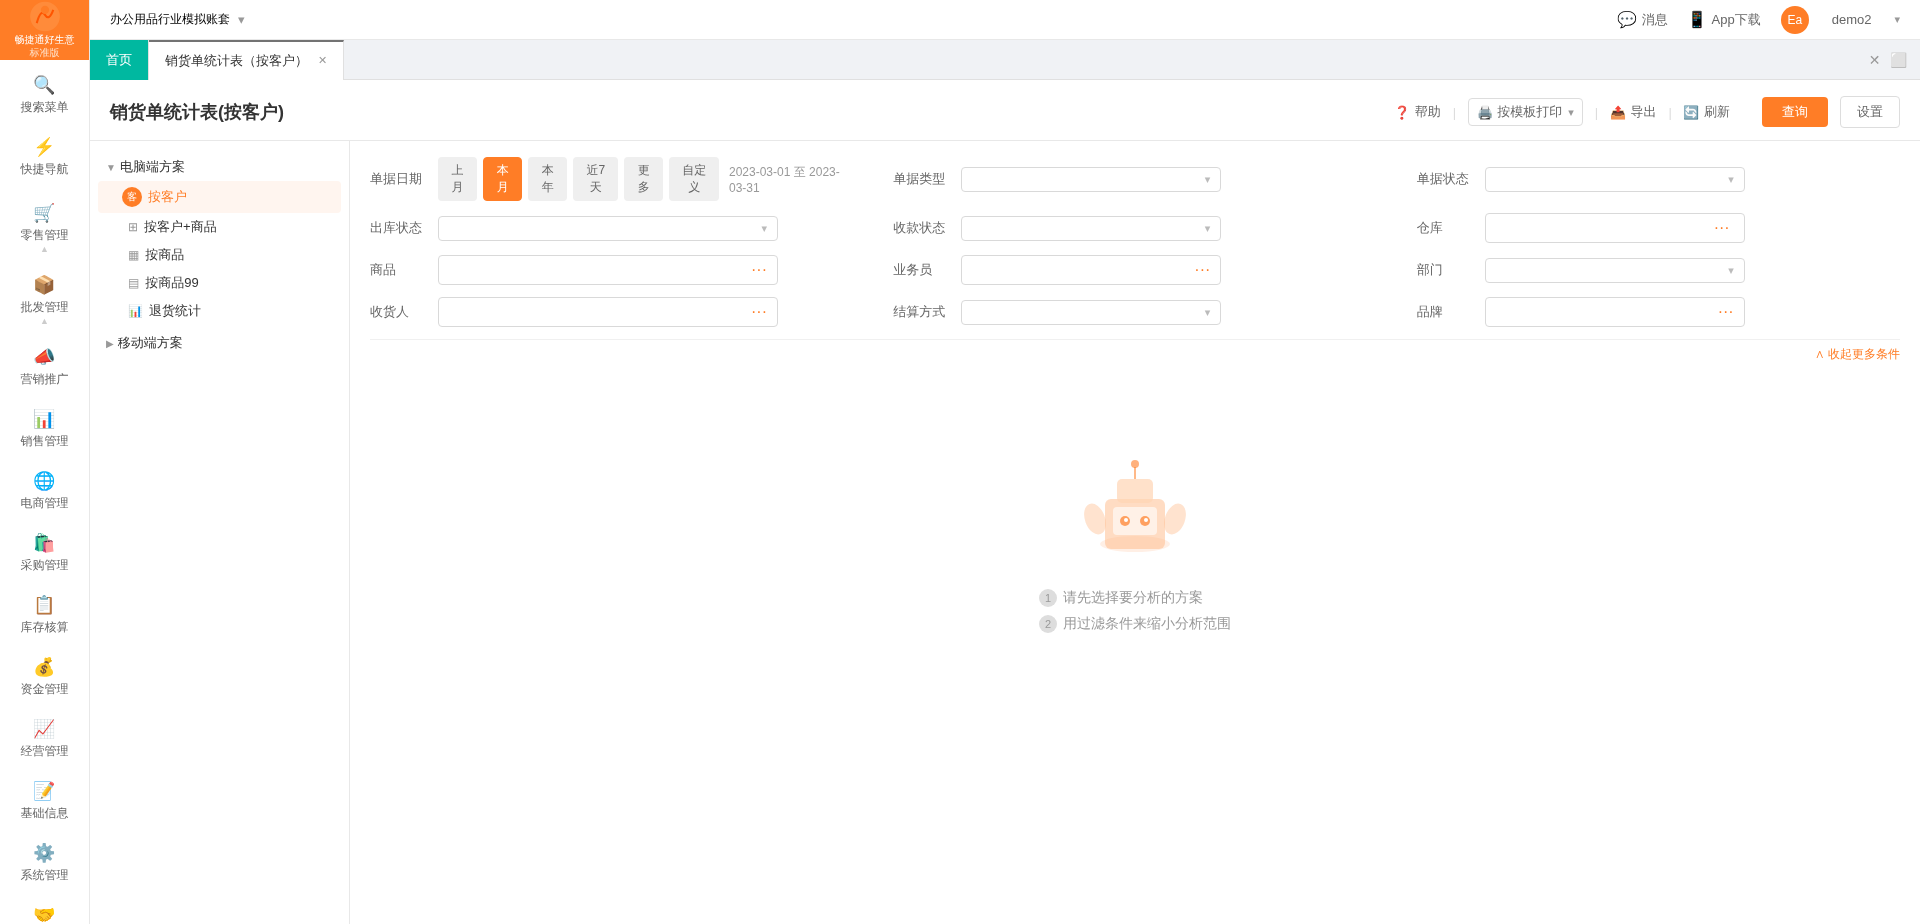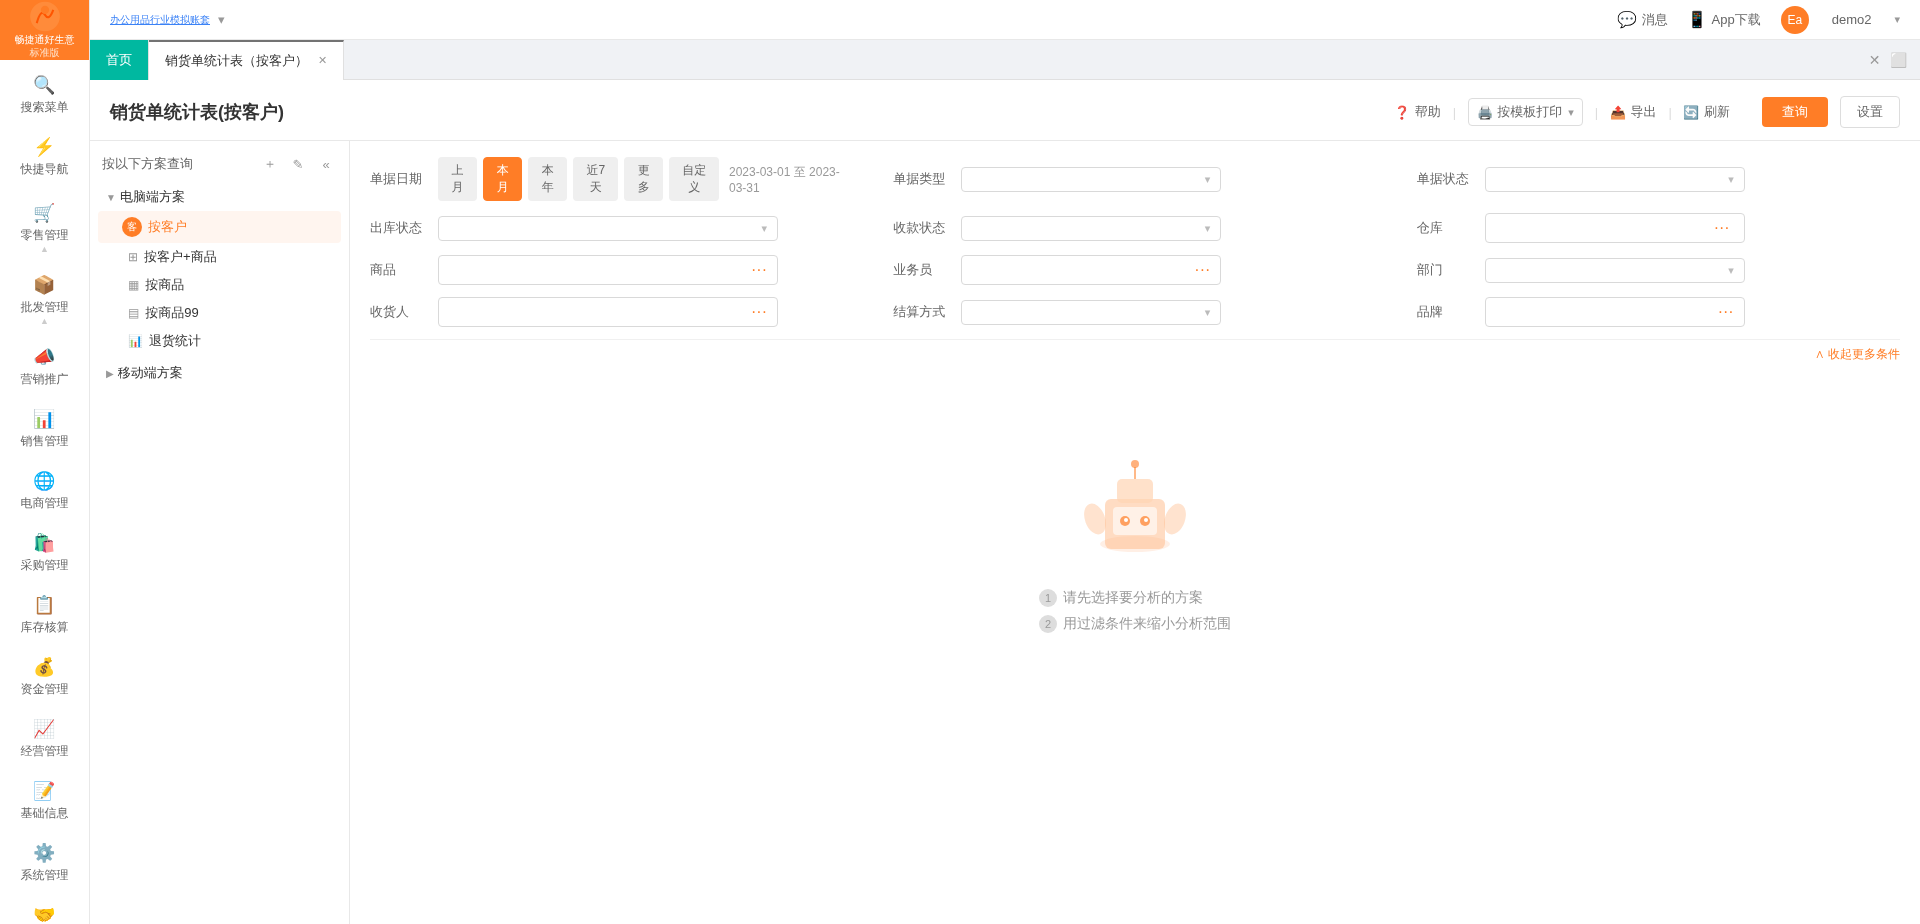--- a/index.html
+++ b/index.html
@@ -169,21 +169,21 @@
     <span class="sidebar-item-icon">🤝</span>
 
   </div>
 
 </div>
 
 <div class="main-area">
 
   <div class="top-bar">
     <div class="top-bar-left">
-      <span style="color:#3b82f6; font-size:10px;text-decoration:underline;">办公用品行业模拟账套</span>
+      <span style="color:#000000; font-size:12px;">办公用品行业模拟账套</span>
       <span style="color:#999; cursor:pointer;">▾</span>
     </div>
     <div class="top-bar-right">
       <div class="top-bar-right-item">
         <span style="font-size:16px;">💬</span>
         <span>消息</span>
       </div>
       <div class="top-bar-right-item">
         <span style="font-size:16px;">📱</span>
         <span>App下载</span>
@@ -237,34 +237,20 @@
         </div>
         <span class="separator" style="margin: 0 4px;"></span>
         <button class="btn-query">查询</button>
         <button class="btn-setting">设置</button>
       </div>
     </div>
 
     <div class="content-layout">
 
       <div class="left-panel">
-        <div class="left-panel-header">
-          <span class="left-panel-title">按以下方案查询</span>
-          <div class="left-panel-actions">
-            <div class="icon-btn" title="添加">
-              <span>＋</span>
-            </div>
-            <div class="icon-btn" title="编辑">
-              <span>✎</span>
-            </div>
-            <div class="icon-btn" title="折叠">
-              <span>«</span>
-            </div>
-          </div>
-        </div>
 
         <div class="tree-section">
 
           <div class="tree-group-title">
             <span class="arrow">▼</span>
             <span>电脑端方案</span>
           </div>
 
           <div class="tree-item active" style="padding-left: 24px;">
             <div class="tree-item-circle">客</div>

